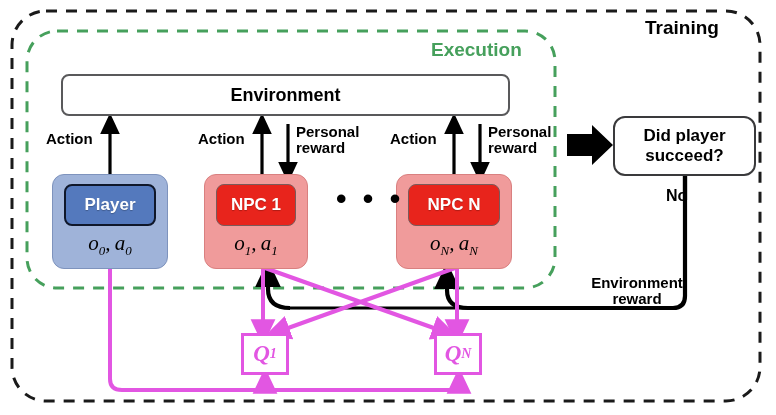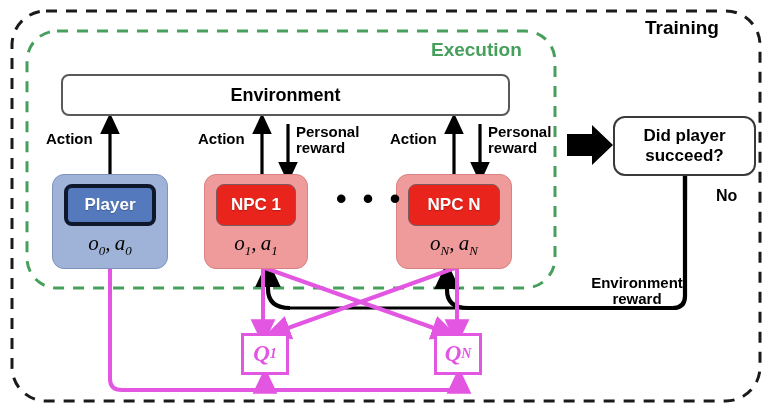--- a/index.html
+++ b/index.html
@@ -107,29 +107,29 @@
 
   <div class="lbl" style="left:296px;top:124px;font-size:15px;text-align:left;">
     <span>Personal</span><br>
     <span>reward</span>
   </div>
   <div class="lbl" style="left:488px;top:124px;font-size:15px;text-align:left;">
     <span>Personal</span><br>
     <span>reward</span>
   </div>
 
-  <div class="lbl" style="left:716px;top:188px;font-size:16px;">No</div>
+  <div class="lbl" style="left:666px;top:188px;font-size:16px;">No</div>
 
   <div class="lbl" style="left:577px;top:275px;font-size:15px;text-align:center;width:120px;">
     <span>Environment</span><br>
     <span>reward</span>
   </div>
 
   <div class="node" style="left:52px;top:174px;width:116px;height:95px;background:#9fb3d9;border:1px solid #7e93bd;">
-    <div class="inner" style="background:#5479bd;border:4px solid #0f172a;">
+    <div class="inner" style="background:#5479bd;border:2px solid #0f172a;">
       <span>Player</span>
     </div>
     <div class="obs">
       <span>o</span><sub>0</sub><span>, </span><span>a</span><sub>0</sub>
     </div>
   </div>
 
   <div class="node" style="left:204px;top:174px;width:104px;height:95px;background:#f09b9b;border:1px solid #d98080;">
     <div class="inner" style="background:#e8241c;border:1px solid #7a5a5a;">
       <span>NPC 1</span>

